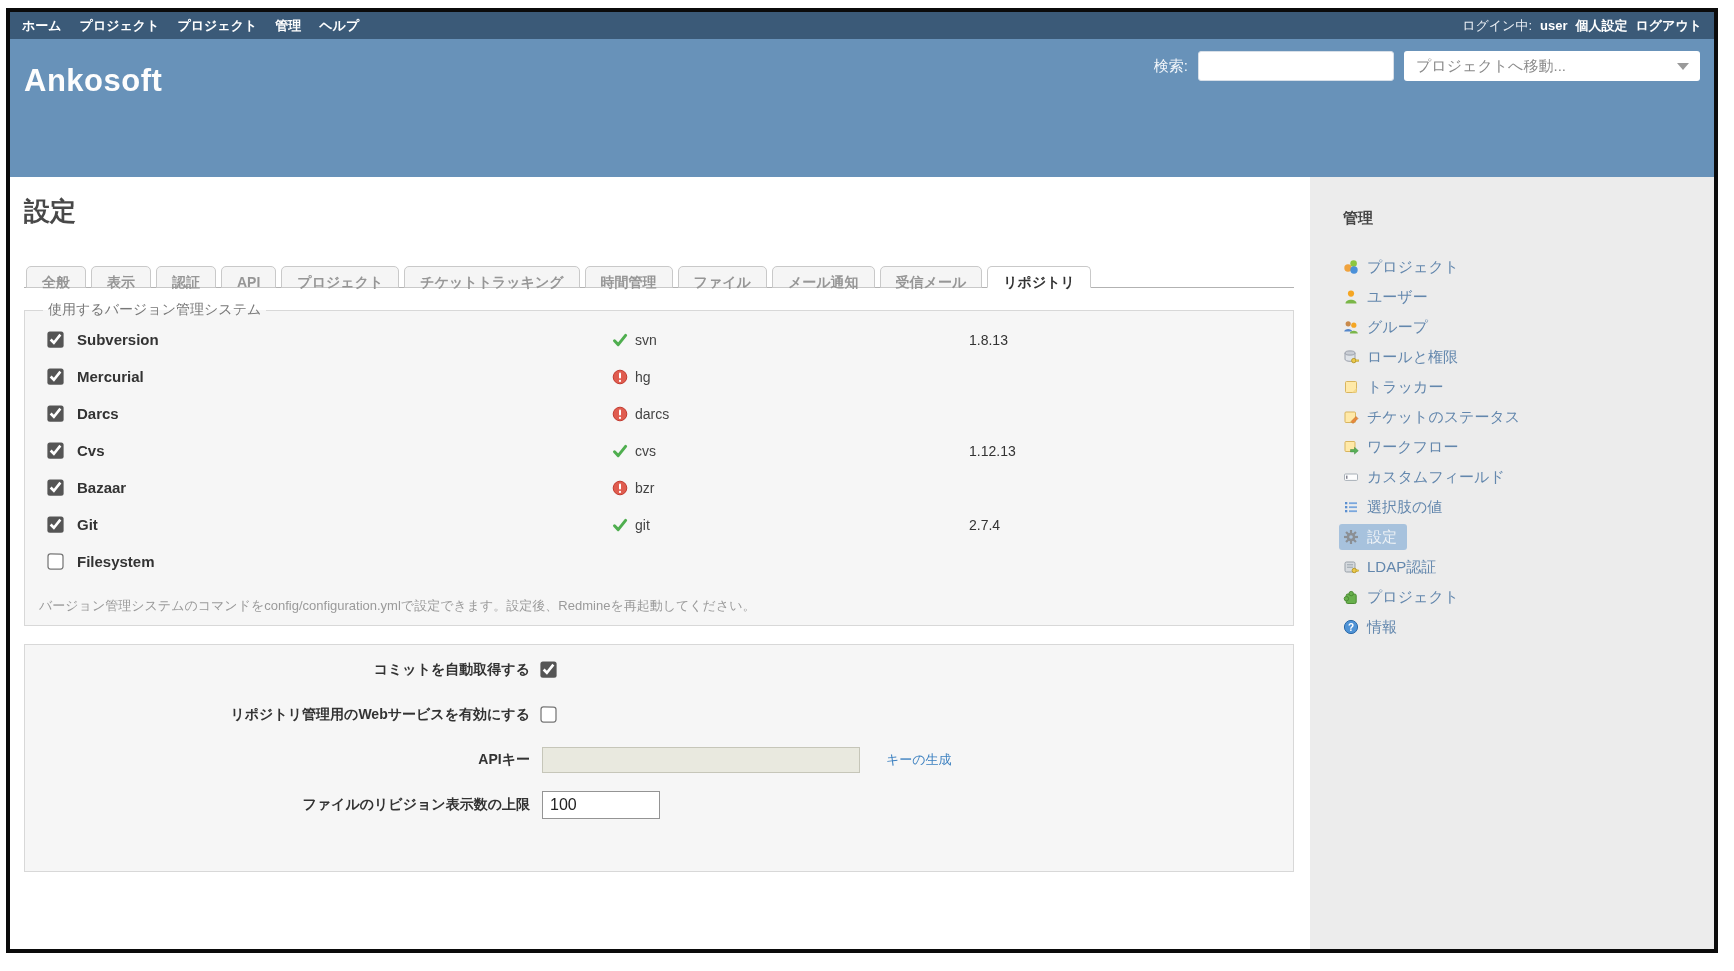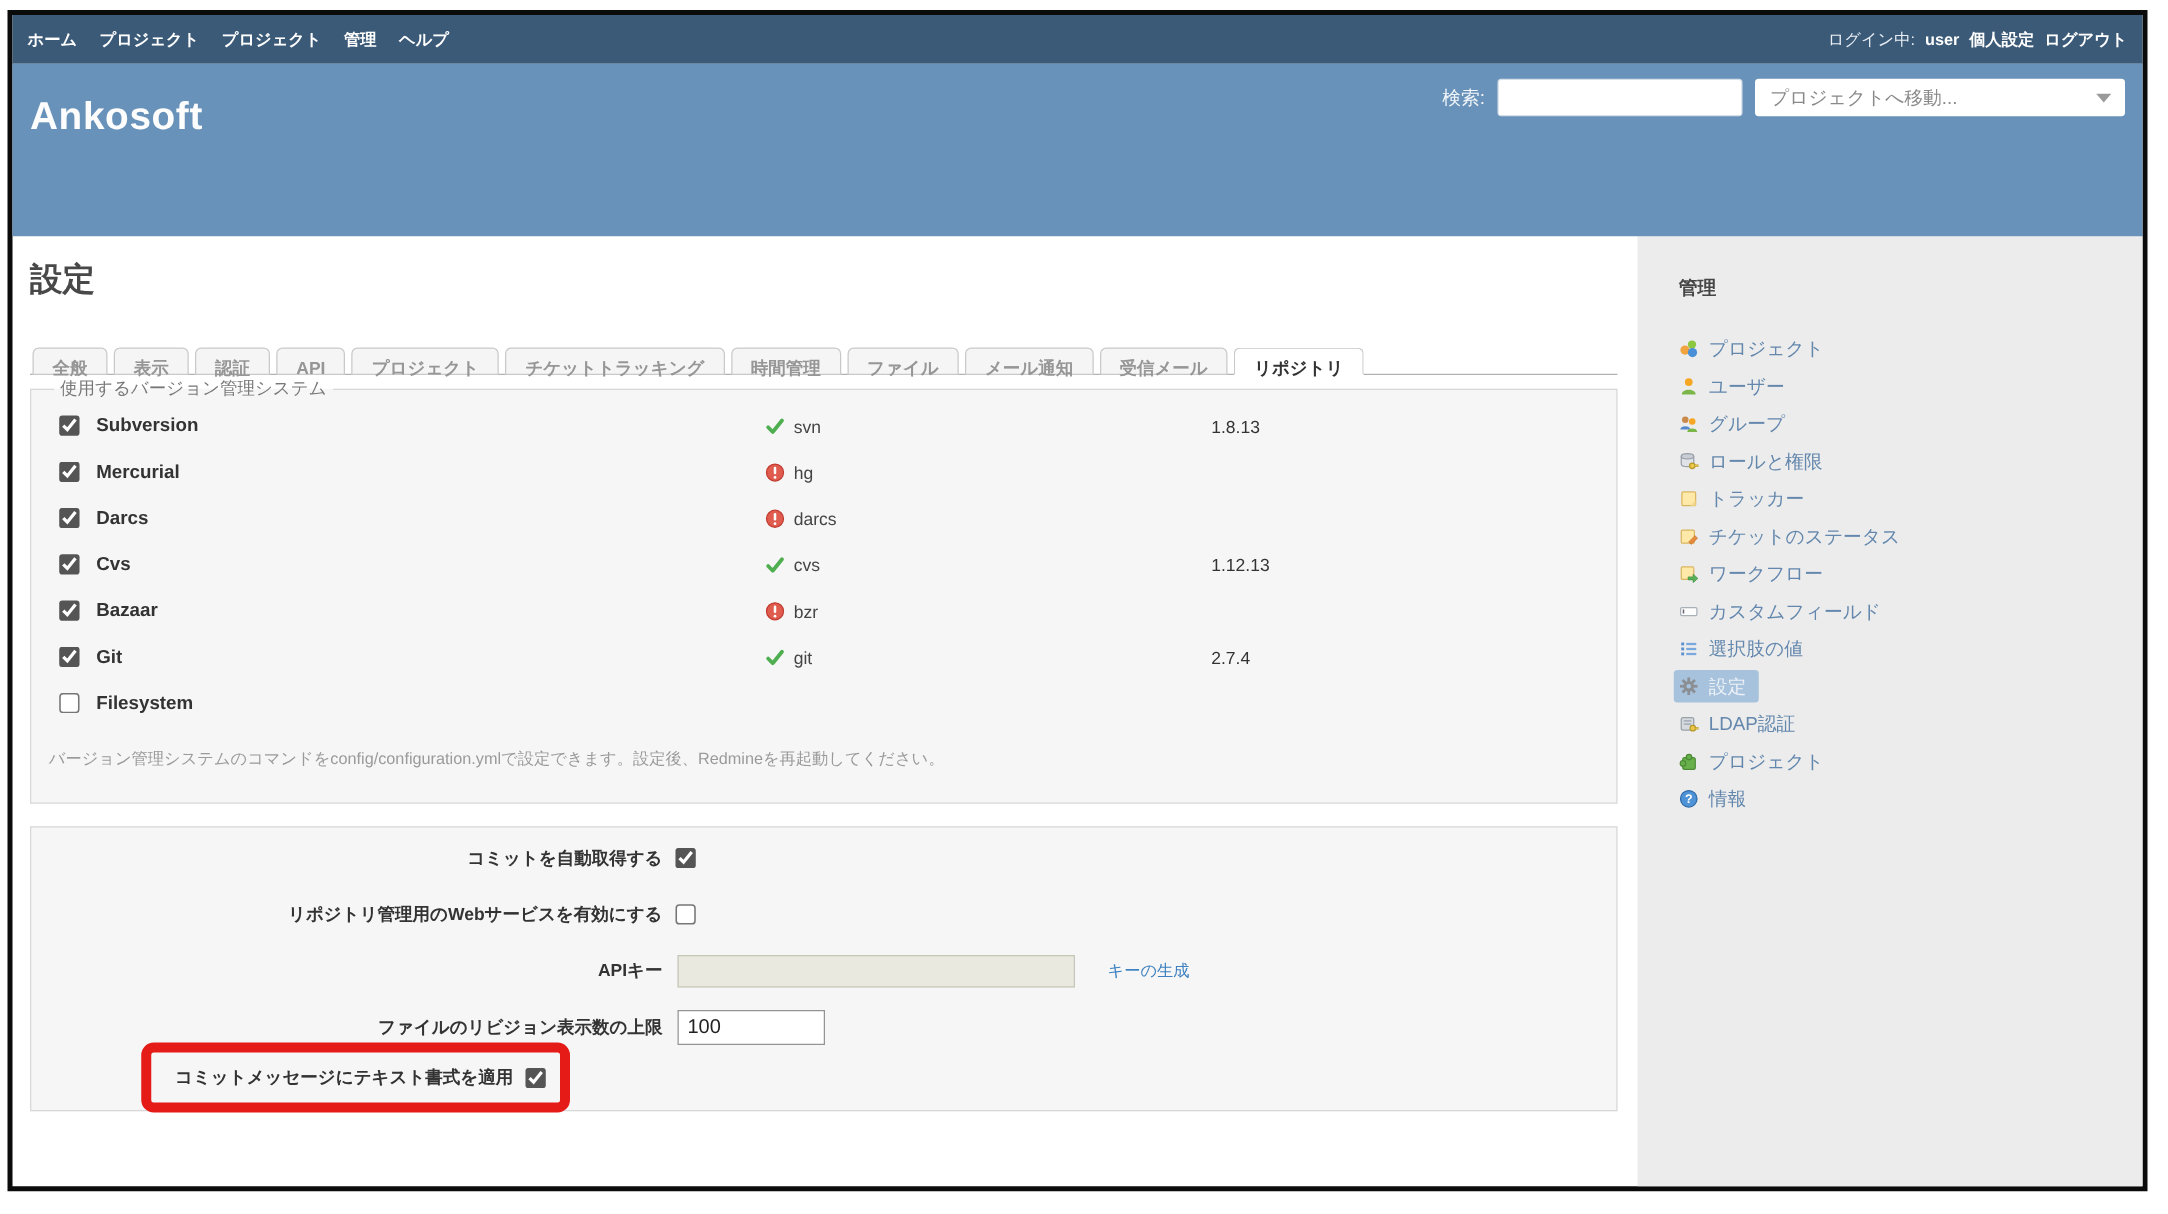--- a/index.html
+++ b/index.html
@@ -2,21 +2,21 @@
 <html><head>
 <meta charset="utf-8">
 <style>
   * { box-sizing: border-box; margin: 0; padding: 0; }
   html,body { width:1734px; height:971px; background:#fff; overflow:hidden;
     font-family:"Liberation Sans","DejaVu Sans",sans-serif; }
   .frame { position:absolute; left:6px; top:8px; width:1712px; height:945px;
     border:4px solid #0b0b0b; background:#fff; display:flex; flex-direction:column; }
 
   
-  .topbar { height:39px; background:#3b5a78; display:flex; align-items:center;
+  .topbar { height:27px; background:#3b5a78; display:flex; align-items:center;
     padding:0 12px; color:#fff; font-size:13px; flex:0 0 auto;text-align:center; }
   .topbar-left { display:flex; gap:18px; flex:1; font-weight:bold; }
   .topbar-left span { cursor:pointer; }
   .topbar-right { display:flex; gap:8px; align-items:center; }
   .login-prefix { font-weight:normal; color:#e9eef4; }
   .login-user { font-weight:bold; }
   .topbar-link { font-weight:bold; cursor:pointer; }
 
   
   .header { height:138px; background:#6892b9; position:relative; flex:0 0 auto; }
@@ -36,21 +36,21 @@
   .content { flex:1; min-width:0; padding:0 16px 0 14px; }
   .page-title { margin-top:17px; font-size:26px; font-weight:bold; color:#484848; }
 
   .tabs { margin-top:37px; display:flex; align-items:flex-end; gap:5px;
     border-bottom:1px solid #b2b2b2; padding-left:2px; }
   .tab { background:#f5f5f5; border:1px solid #c9c9c9; border-radius:5px 5px 0 0;
     padding:0 15px; height:22px; line-height:31px; font-size:14px; font-weight:bold;
     color:#969696; margin-bottom:-1px; cursor:pointer; white-space:nowrap; }
   .tab.active { background:#fff; color:#333; border-bottom-color:#fff; }
 
-  .panel { border:1px solid #d8d8d8; background:#f6f6f6; margin-top:2px; padding:6px 12px 18px; }
+  .panel { border:1px solid #d8d8d8; background:#f6f6f6; margin-top:13px; padding:6px 12px 2px; }
   .panel legend, .legend { color:#787878; font-size:14px; padding:0 5px; margin-left:6px; }
   fieldset.panel { padding-top:2px; }
 
   .scm-head { display:flex; font-weight:bold; color:#555; font-size:15px; padding:14px 0 4px; }
   .hc-name { flex:0 0 575px; }
   .hc-cmd  { flex:0 0 335px; text-align:center; }
   .hc-ver  { flex:1; text-align:center; }
   .scm-row { display:flex; align-items:center; height:37px; }
   .rc-name { flex:0 0 575px; display:flex; align-items:center; gap:15px; padding-left:12px;
     font-weight:bold; font-size:15px; color:#333; }
@@ -247,24 +247,20 @@
         </div>
         <div class="form-row">
           <span class="form-label">APIキー</span>
           <input type="text" class="api-input" disabled="" style="">
           <a class="gen-link">キーの生成</a>
         </div>
         <div class="form-row">
           <span class="form-label">ファイルのリビジョン表示数の上限</span>
           <input type="text" class="rev-input" value="100" style="">
         </div>
-        <div class="highlight-row">
-          <span class="hl-label">コミットメッセージにテキスト書式を適用</span>
-          <input type="checkbox" checked="" style="">
-        </div>
       </fieldset>
     </div>
 
     <div class="sidebar">
       <div class="sidebar-title">管理</div>
       <div>
 
       <a class="side-item">
             <span class="icon16"><svg width="16" height="16" viewBox="0 0 16 16">
                 <circle cx="5" cy="9" r="3.7" fill="#f0a33e"></circle>

